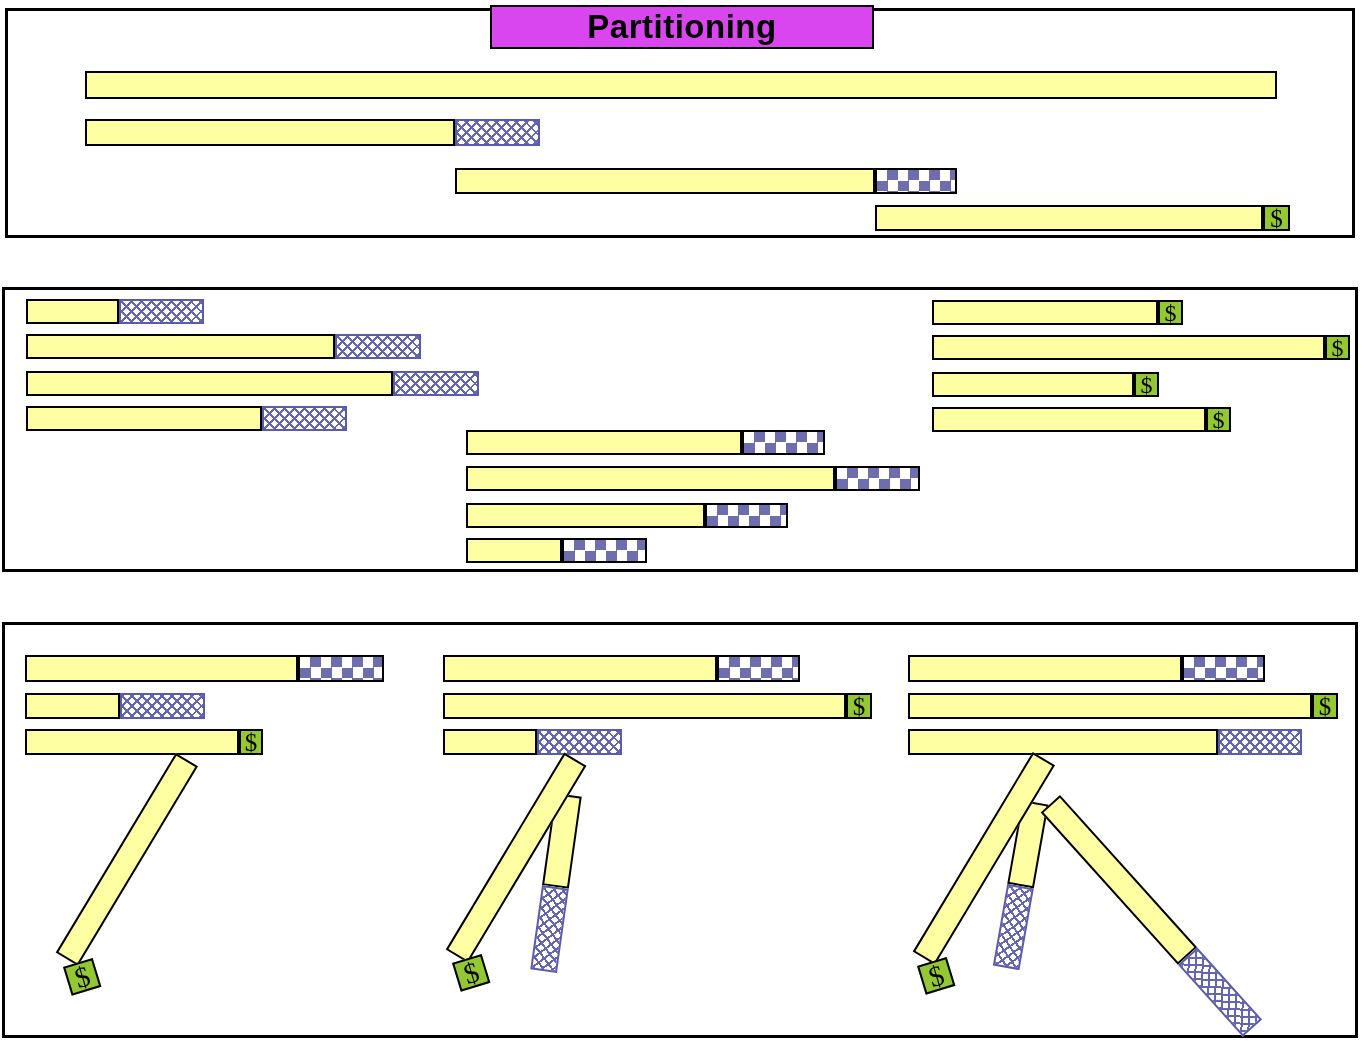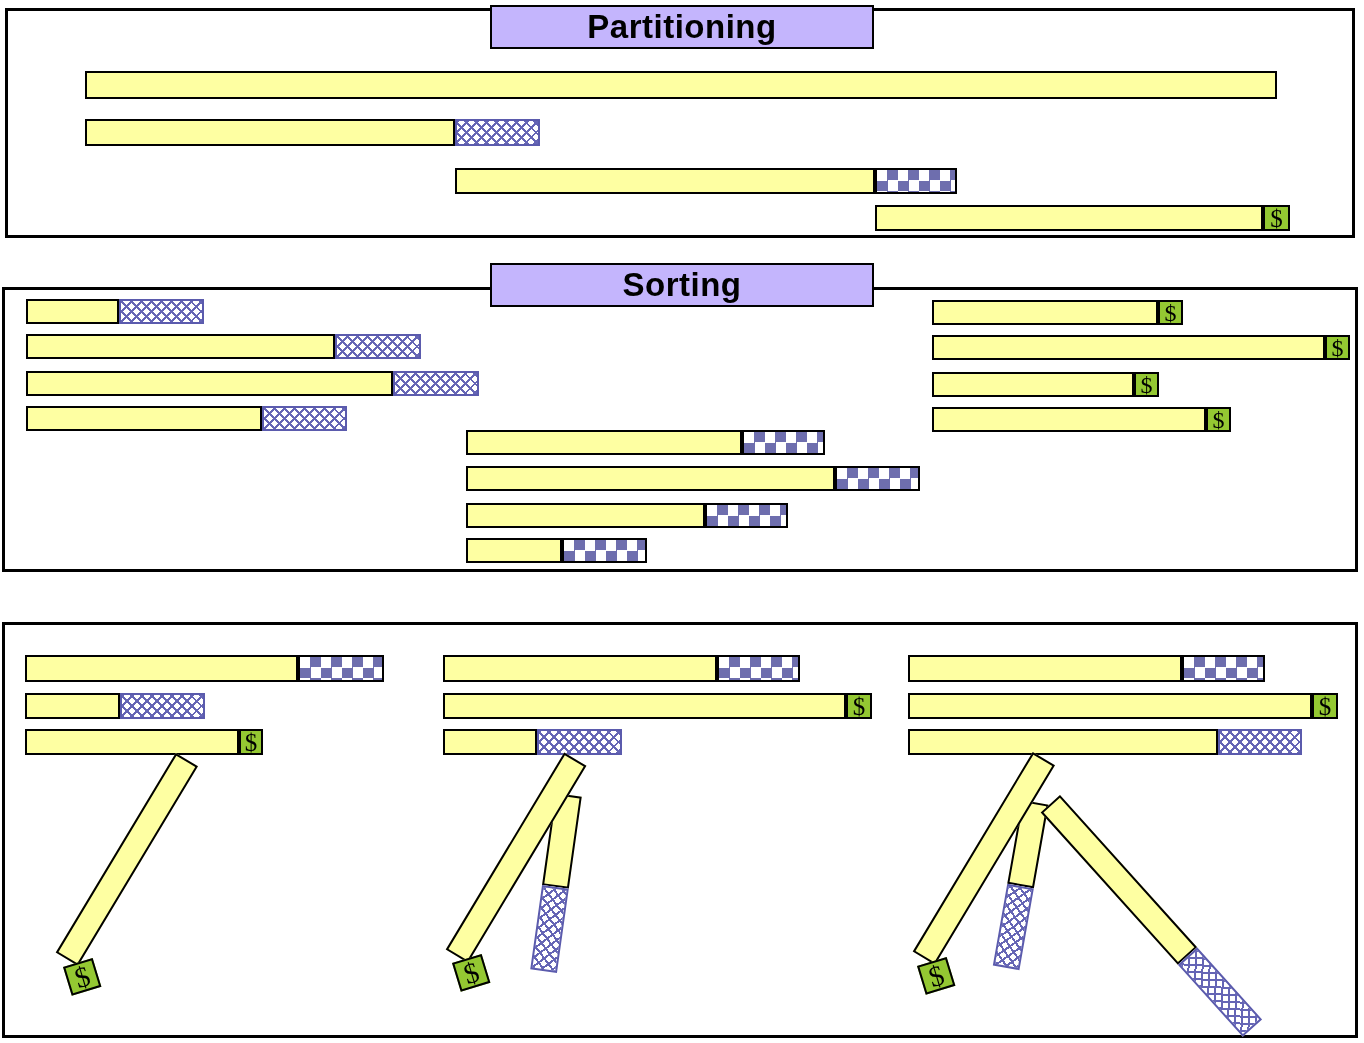--- a/index.html
+++ b/index.html
@@ -6,21 +6,21 @@
   #stage {
     position:relative; width:1364px; height:1043px; background:#ffffff;
     font-family:"Liberation Sans", sans-serif; overflow:hidden;
   }
   .panel { position:absolute; background:#ffffff; border:3px solid #000; box-sizing:border-box; z-index:0; }
   .panel-partitioning { left:5px;  top:8px;   width:1350px; height:230px; }
   .panel-sorting      { left:2px;  top:287px; width:1356px; height:285px; }
   .panel-merge        { left:2px;  top:622px; width:1356px; height:416px; }
 
   .title-box {
-    position:absolute; background:#c4b5fd; border:2px solid #000; box-sizing:border-box;
+    position:absolute; background:#d946ef; border:2px solid #000; box-sizing:border-box;
     display:flex; align-items:center; justify-content:center; z-index:6;
     font-weight:bold; font-size:33px; color:#000; letter-spacing:0.5px;
   }
   .title-partitioning { left:490px; top:5px;   width:384px; height:44px; }
   .title-sorting      { left:490px; top:263px; width:384px; height:44px; }
   .title-merge        { left:491px; top:597px; width:382px; height:44px; }
 
   .bar { position:absolute; display:flex; z-index:2; }
   .bar.v { flex-direction:column; }
   .seg { box-sizing:border-box; flex:0 0 auto; }
@@ -200,16 +200,13 @@
       <div class="bar" style="left: 917px; top: 966px; height: 30px; width: 31px; transform: rotate(-17deg); transform-origin: left top; z-index: 4;">
         <div class="seg seg-money" style="width: 31px;">
           <span class="dollar" style="font-size: 29px;">$</span>
         </div>
       </div>
     </div>
 
   <div class="title-box title-partitioning">
     <span>Partitioning</span>
   </div>
-  <div class="title-box title-sorting">
-    <span>Sorting</span>
-  </div>
 </div>
 
 </body></html>

